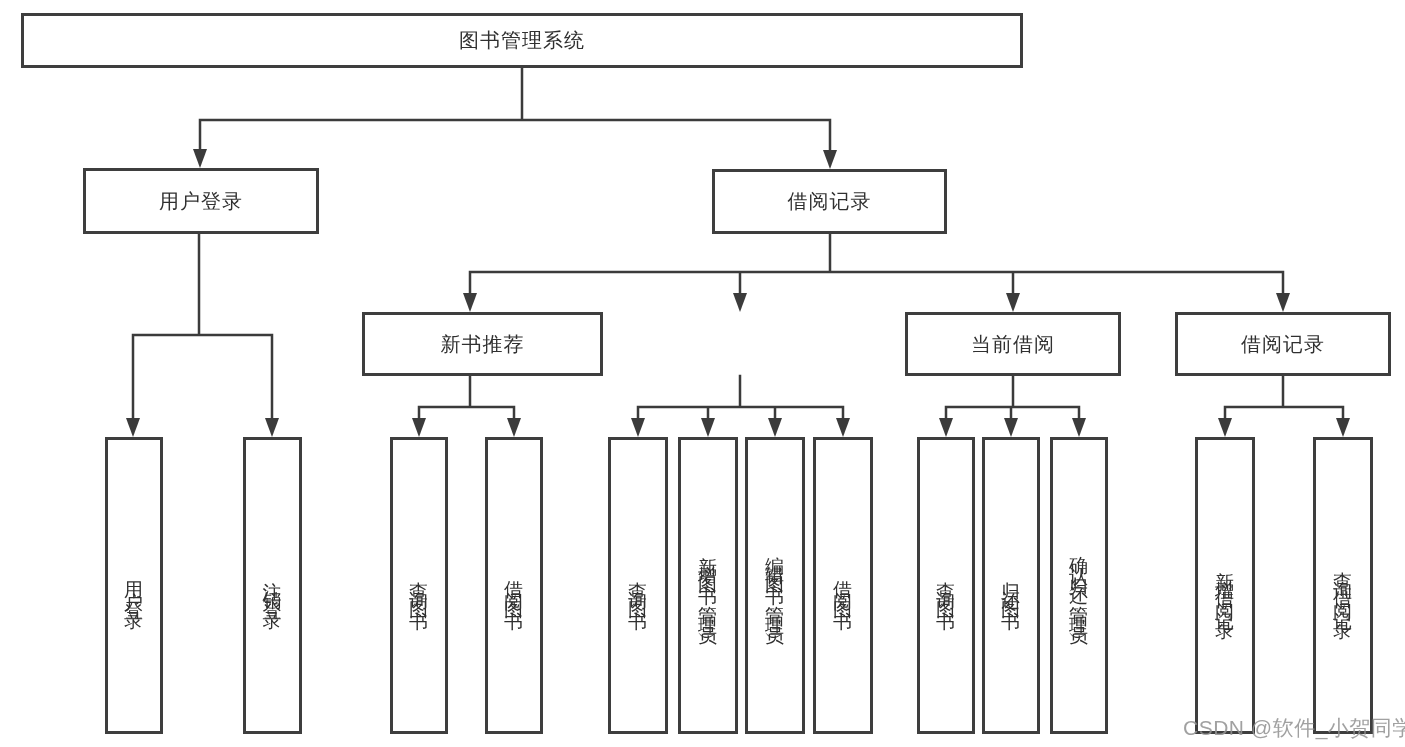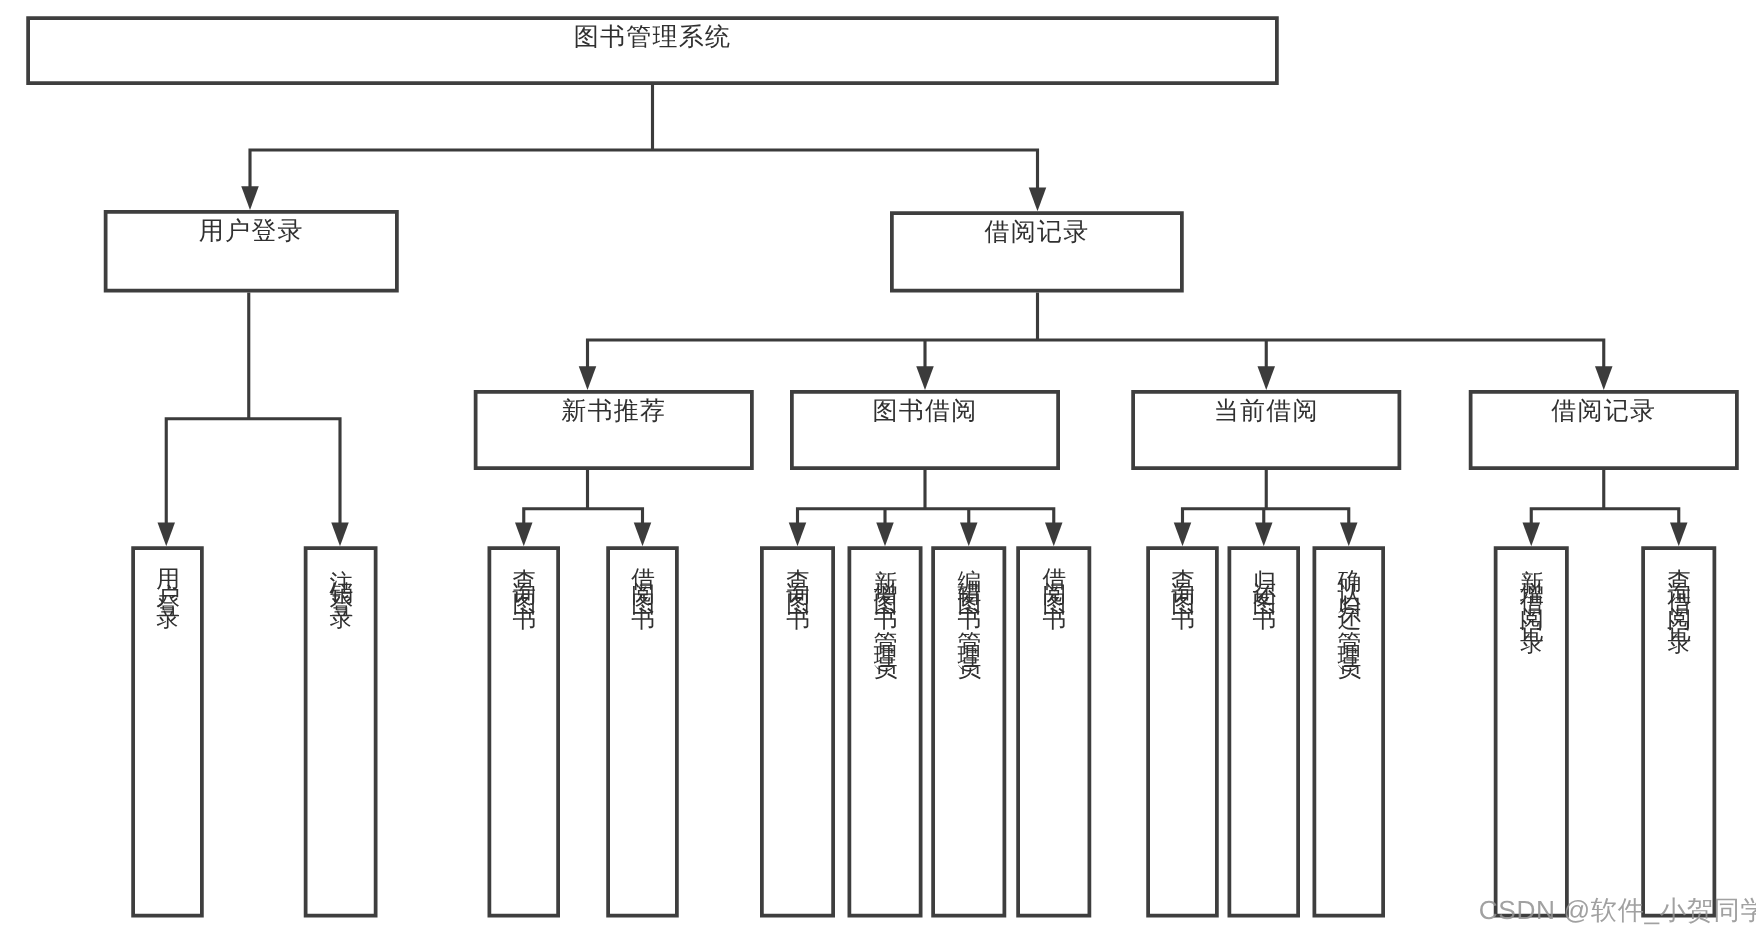--- a/index.html
+++ b/index.html
@@ -11,38 +11,38 @@
     overflow:hidden;
   }
   .connector-layer {
     position:absolute; left:0; top:0; width:1405px; height:747px; z-index:0;
   }
   .node {
     position:absolute;
     box-sizing:border-box;
     background:#ffffff;
     border:3px solid #3e3e3e;
-    display:flex; align-items:flex-start; justify-content:center;
+    display:flex; align-items:center; justify-content:center;
     color:#303030;
     z-index:1;
   }
   .h-label { font-size:20px; letter-spacing:1px; white-space:nowrap; }
   .v-label {
     writing-mode:vertical-rl;
     text-orientation:mixed;
     font-size:19px;
     line-height:1;
     letter-spacing:10px;
     white-space:nowrap;
   }
   
   .n-root          { left:21px;   top:13px;  width:1002px; height:55px; }
   .n-user-login    { left:83px;   top:168px; width:236px;  height:66px; }
   .n-book-mgmt     { left:712px;  top:169px; width:235px;  height:65px; }
-  .n-new-book      { left:362px;  top:312px; width:224px;  height:64px;margin-left:17px; }
+  .n-new-book      { left:362px;  top:312px; width:241px;  height:64px; }
   .n-book-borrow   { left:632px;  top:312px; width:216px;  height:64px; }
   .n-cur-borrow    { left:905px;  top:312px; width:216px;  height:64px; }
   .n-borrow-rec    { left:1175px; top:312px; width:216px;  height:64px; }
   .leaf            { top:437px; height:297px; }
   .l-u1 { left:105px;  width:58px; }
   .l-u2 { left:243px;  width:59px; }
   .l-n1 { left:390px;  width:58px; }
   .l-n2 { left:485px;  width:58px; }
   .l-b1 { left:608px;  width:60px; }
   .l-b2 { left:678px;  width:60px; }
@@ -122,23 +122,20 @@
   <div class="node n-user-login">
     <span class="h-label">用户登录</span>
   </div>
   <div class="node n-book-mgmt">
     <span class="h-label">借阅记录</span>
   </div>
 
   <div class="node n-new-book">
     <span class="h-label">新书推荐</span>
   </div>
-  <div class="node n-book-borrow">
-    <span class="h-label">图书借阅</span>
-  </div>
   <div class="node n-borrow-rec">
     <span class="h-label">借阅记录</span>
   </div>
   <div class="node n-cur-borrow">
     <span class="h-label">当前借阅</span>
   </div>
 
   <div class="node leaf l-u1">
     <span class="v-label">用户登录</span>
   </div>

